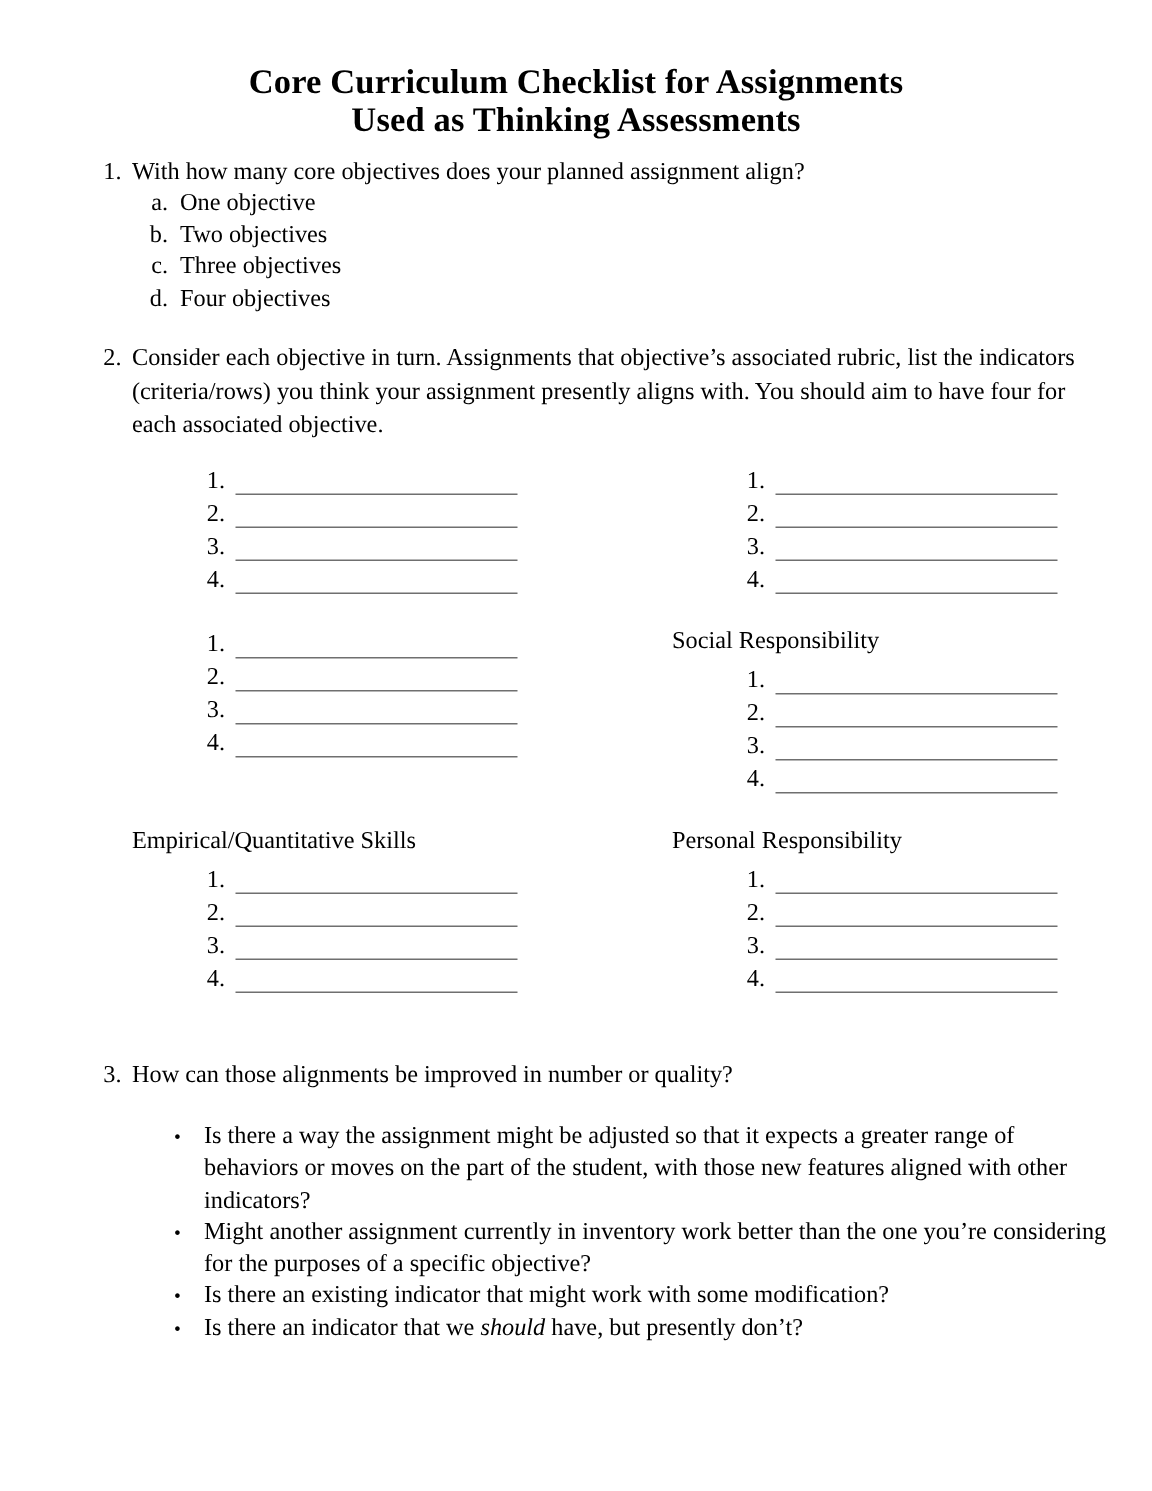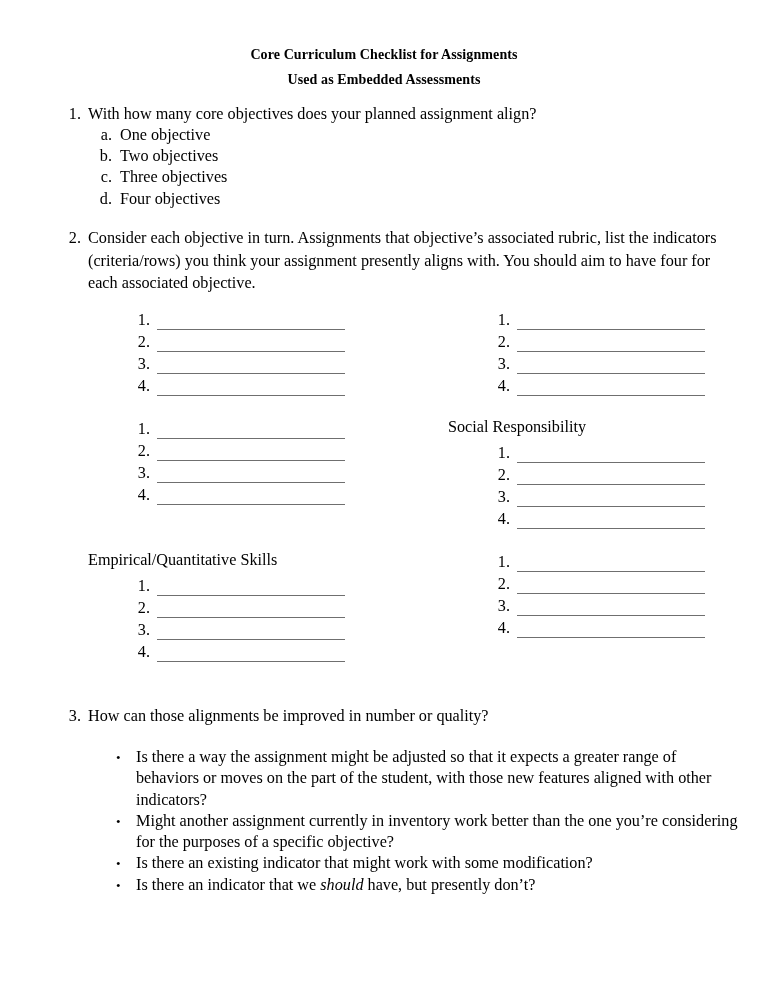--- a/index.html
+++ b/index.html
@@ -24,21 +24,21 @@
   }
 
   
   .doc-title {
     position: absolute;
     left: 0;
     top: 42px;
     width: 768px;
     text-align: center;
     font-weight: bold;
-    font-size: 14px;
+    font-size: 23px;
     line-height: 25px;
     letter-spacing: 0.1px;
   }
   .doc-title .line { display: block; }
 
   
   .question {
     position: absolute;
     display: flex;
     align-items: flex-start;
@@ -143,21 +143,21 @@
   b, strong { font-weight: normal; }
   i, em { font-style: italic; }
 </style>
 </head>
 <body>
 
 <div class="page">
 
   <div class="doc-title">
     <span class="line">Core Curriculum Checklist for Assignments</span>
-    <span class="line">Used as Embedded Assessments</span>
+    <span class="line">Used as Thinking Assessments</span>
   </div>
 
   <div class="question" id="question-1">
     <span class="q-num">1.</span>
     <span class="q-body"><span>With how many </span><b>core objectives</b><span> does your planned assignment align?</span></span>
   </div>
 
   <div class="options">
     <div class="option-row">
       <span class="opt-letter">a.</span>
@@ -287,20 +287,21 @@
             <span class="obj-line-num">3.</span>
             <span class="obj-line-blank"></span>
           </div>
           <div class="obj-line-row">
             <span class="obj-line-num">4.</span>
             <span class="obj-line-blank"></span>
           </div>
         </div>
       </div>
       <div class="obj-block right">
+        <div class="obj-title">Personal Responsibility</div>
         <div class="obj-lines">
           <div class="obj-line-row">
             <span class="obj-line-num">1.</span>
             <span class="obj-line-blank"></span>
           </div>
           <div class="obj-line-row">
             <span class="obj-line-num">2.</span>
             <span class="obj-line-blank"></span>
           </div>
           <div class="obj-line-row">

